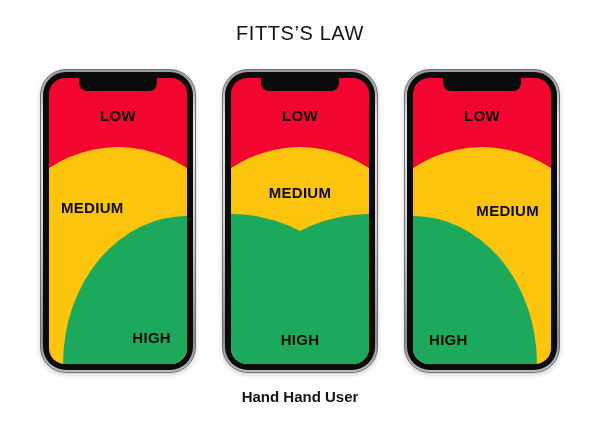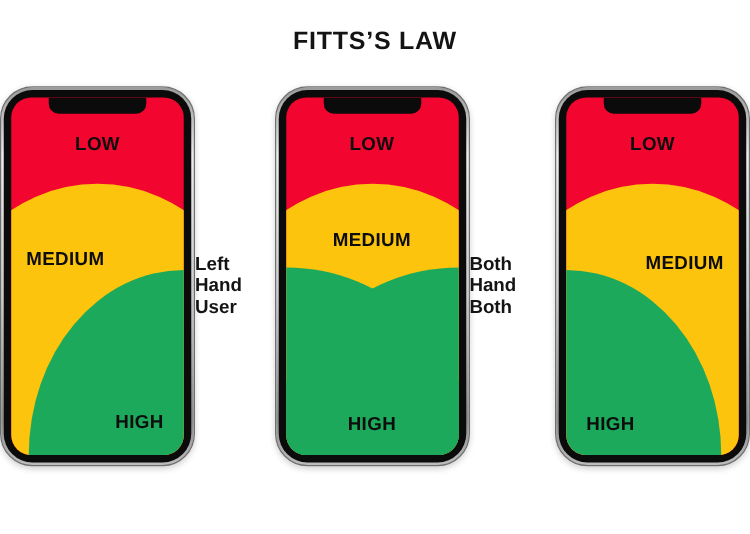--- a/index.html
+++ b/index.html
@@ -14,35 +14,35 @@
   :root {
     --red: #F2052F;
     --yellow: #FCC40D;
     --green: #1CA95B;
     --text: #141414;
     --bezel: #0B0B0B;
   }
   .title {
     text-align: center;
     font-size: 20px;
-    font-weight: 700;
+    font-weight: 400;
     letter-spacing: 0.6px;
     margin: 22px 0 0 0;
     color: var(--text);
   }
   .phones-row {
     display: flex;
     justify-content: center;
     align-items: flex-start;
     gap: 26px;
     margin-top: 24px;
   }
   .phone-block {
     display: flex;
-    flex-direction: row;
+    flex-direction: column;
     align-items: center;
   }
   .phone {
     border-radius: 26px;
     background: linear-gradient(180deg,#9a9a9a,#ececec 18%,#cccccc 55%,#8b8b8b 88%,#bdbdbd);
     border: 1px solid #6f6f6f;
     padding: 2px;
     box-shadow: 0 2px 5px rgba(0,0,0,0.18);
   }
   .bezel {
@@ -115,38 +115,37 @@
         <div class="screen">
           <div class="zone zone-medium"></div>
           <div class="zone zone-high high-br"></div>
           <div class="notch"></div>
           <div class="zlabel low-center">LOW</div>
           <div class="zlabel medium-left">MEDIUM</div>
           <div class="zlabel high-label-br">HIGH</div>
         </div>
       </div>
     </div>
-    <div class="caption">Left Hand User</div>
   </div>
 
   <div class="phone-block">
     <div class="phone">
       <div class="bezel">
         <div class="screen">
           <div class="zone zone-medium"></div>
           <div class="zone zone-high high-c1"></div>
           <div class="zone zone-high high-c2"></div>
           <div class="notch"></div>
           <div class="zlabel low-center">LOW</div>
           <div class="zlabel medium-center">MEDIUM</div>
           <div class="zlabel high-label-c">HIGH</div>
         </div>
       </div>
     </div>
-    <div class="caption">Both Hand Both</div>
+    <div class="caption">Hand Hand User</div>
   </div>
 
   <div class="phone-block">
     <div class="phone">
       <div class="bezel">
         <div class="screen">
           <div class="zone zone-medium"></div>
           <div class="zone zone-high high-bl"></div>
           <div class="notch"></div>
           <div class="zlabel low-center">LOW</div>

